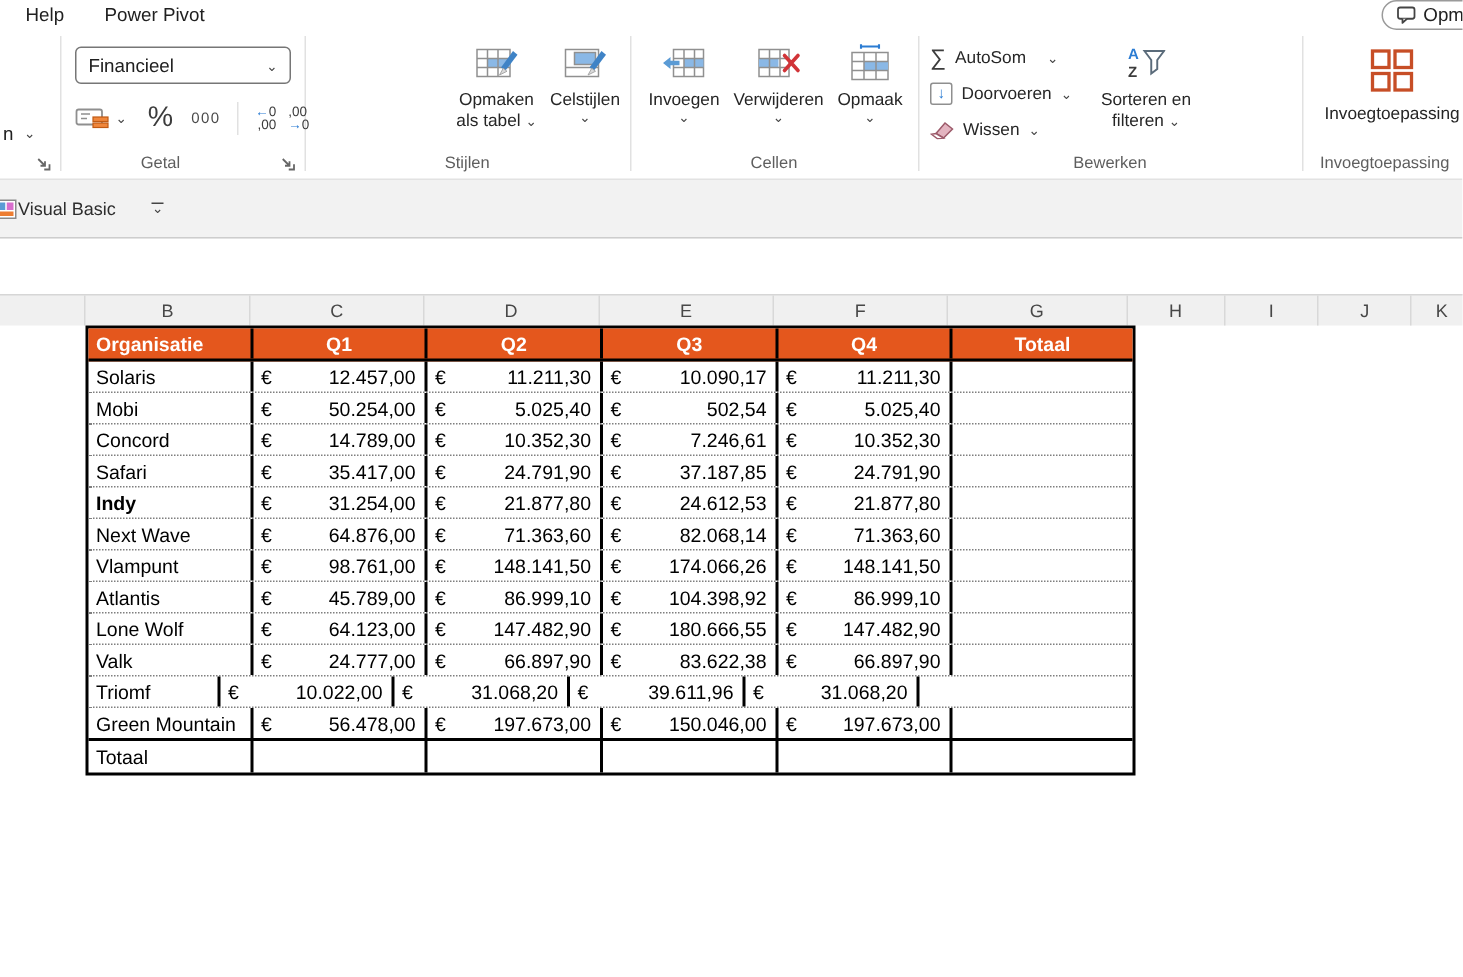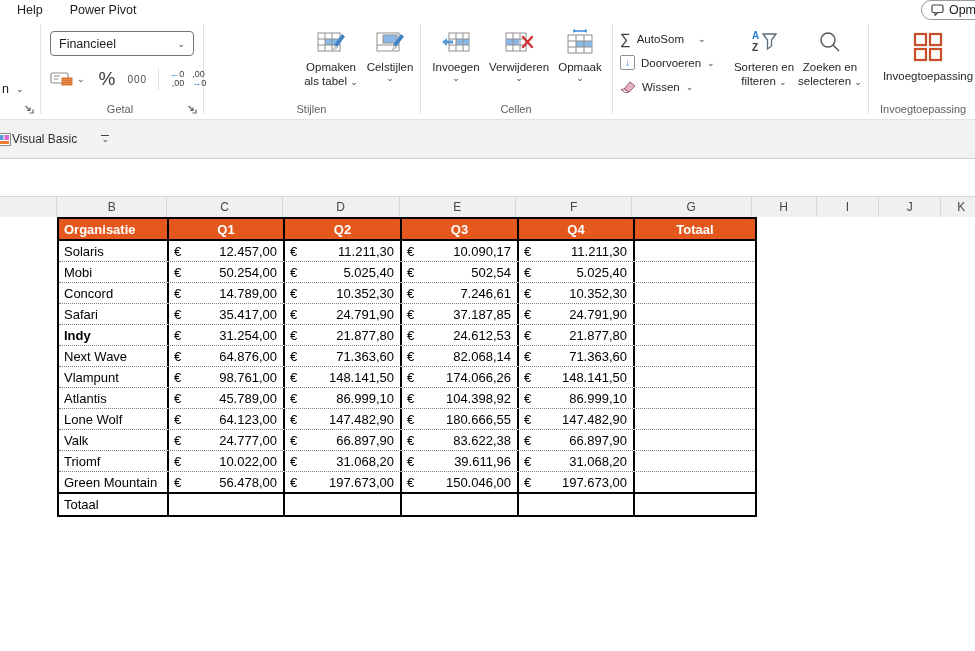--- a/index.html
+++ b/index.html
@@ -143,21 +143,21 @@
     <div class="mini-div"></div>
     <div class="decbtn">
       <span class="l1"><span class="blue">←</span><span>0</span></span>
       <span class="l2">,00</span>
     </div>
     <div class="decbtn">
       <span class="l1">,00</span>
       <span class="l2"><span class="blue">→</span><span>0</span></span>
     </div>
   </div>
-  <div class="group-label" style="left:40px;width:160px">Getal</div>
+  <div class="group-label" style="left:27px;width:160px">Getal</div>
   <svg class="launcher" style="left:187px" viewBox="0 0 10 10">
     <path d="M1.5 2 L6 6.5 M6 3.5 V6.5 H3" fill="none" stroke="#666" stroke-width="1.2"></path>
     <path d="M9 5.5 V9 H5.5" fill="none" stroke="#666" stroke-width="1.2"></path>
   </svg>
 
   <div class="bigbtn" style="left:300px;width:62px">
     <span class="ic">
       <svg width="30" height="26" viewBox="0 0 30 26">
         <rect x="2" y="4" width="22" height="18" fill="#fff" stroke="#909090"></rect>
         <rect x="9" y="10" width="15" height="6" fill="#8ab8e6"></rect>
@@ -260,30 +260,21 @@
     <span class="ic">
       <svg width="26" height="26" viewBox="0 0 26 26">
         <text x="1" y="10" font-size="10" font-weight="bold" fill="#2b7cd3">A</text>
         <text x="1" y="22" font-size="10" font-weight="bold" fill="#3c3c3c">Z</text>
         <path d="M12 5 H25 L20.5 11 V17 L16.5 20 V11 Z" fill="none" stroke="#5a6b7a" stroke-width="1.3"></path>
       </svg>
     </span>
     <span>Sorteren en</span>
     <span><span>filteren</span> <span class="chev">⌄</span></span>
   </div>
-  <div class="bigbtn" style="left:796px;width:68px">
-    <span class="ic">
-      <svg width="24" height="24" viewBox="0 0 24 24">
-        <circle cx="10" cy="10" r="7" fill="none" stroke="#555" stroke-width="1.4"></circle>
-        <line x1="15" y1="15" x2="21" y2="21" stroke="#555" stroke-width="1.4"></line>
-      </svg>
-    </span>
-    <span>Zoeken en</span>
-    <span><span>selecteren</span> <span class="chev">⌄</span></span>
-  </div>
+  <div class="group-label" style="left:612px;width:256px">Bewerken</div>
 
   <div class="addin-btn">
     <span class="ic">
       <svg width="32" height="32" viewBox="0 0 32 32">
         <rect x="3" y="3" width="11" height="11" fill="none" stroke="#C74E26" stroke-width="2.2"></rect>
         <rect x="18" y="3" width="11" height="11" fill="none" stroke="#C74E26" stroke-width="2.2"></rect>
         <rect x="3" y="18" width="11" height="11" fill="none" stroke="#C74E26" stroke-width="2.2"></rect>
         <rect x="18" y="18" width="11" height="11" fill="none" stroke="#C74E26" stroke-width="2.2"></rect>
       </svg>
     </span>
@@ -524,21 +515,21 @@
           <span>€</span>
           <span>83.622,38</span>
         </div>
         <div class="tcell cur" style="width: 116px;">
           <span>€</span>
           <span>66.897,90</span>
         </div>
         <div class="tcell" style="width: 120px;"></div>
       </div>
       <div class="trow">
-        <div class="tcell name" style="width: 110px;">Triomf</div>
+        <div class="tcell name" style="width: 88px;">Triomf</div>
         <div class="tcell cur" style="width: 116px;">
           <span>€</span>
           <span>10.022,00</span>
         </div>
         <div class="tcell cur" style="width: 117px;">
           <span>€</span>
           <span>31.068,20</span>
         </div>
         <div class="tcell cur" style="width: 117px;">
           <span>€</span>

